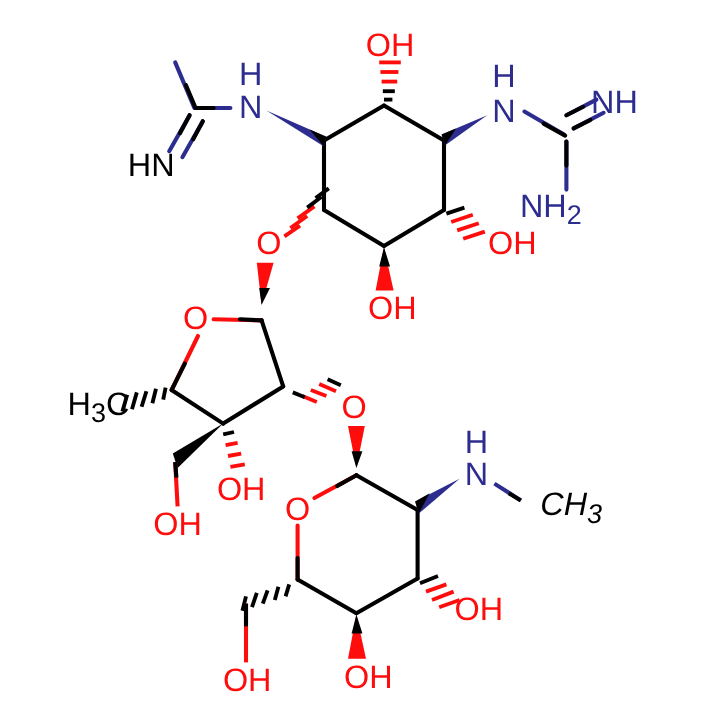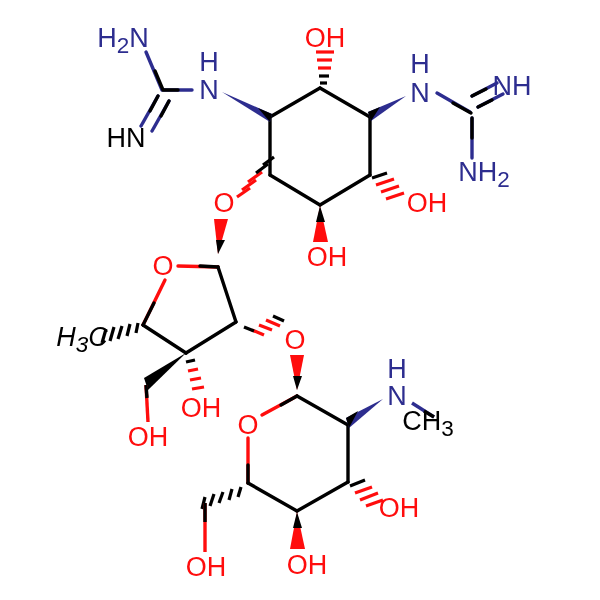--- a/index.html
+++ b/index.html
@@ -175,43 +175,42 @@
       <line x1="223" y1="492" x2="219" y2="503"></line>
       <line x1="214" y1="494" x2="210" y2="506"></line>
       <line x1="205" y1="497" x2="202" y2="509"></line>
     </g>
     <g>
       <line x1="205" y1="503" x2="205" y2="552" stroke="#ff0d0d" stroke-width="3.4"></line>
       <line x1="205" y1="503" x2="205" y2="522" stroke="#000" stroke-width="3.4"></line>
     </g>
   </svg>
 
-  <div class="lbl n" style="left: 123px; top: 41px; color: rgb(45, 45, 143);">H<sub>2</sub>N</div>
   <div class="lbl n" style="left: 126px; top: 138px; color: #000000;">HN</div>
   <div class="lbl n" style="left: 209px; top: 90px; color: rgb(45, 45, 143);">N</div>
   <div class="lbl n" style="left: 209px; top: 62px; color: rgb(45, 45, 143);">H</div>
 
   <div class="lbl o" style="left: 325px; top: 38px; color: rgb(255, 13, 13);">OH</div>
 
   <div class="lbl n" style="left: 420px; top: 93px; color: rgb(45, 45, 143);">N</div>
   <div class="lbl n" style="left: 420px; top: 64px; color: rgb(45, 45, 143);">H</div>
   <div class="lbl n" style="left: 512px; top: 86px; color: rgb(45, 45, 143);">NH</div>
-  <div class="lbl n" style="left: 484px; top: 175px; color: rgb(45, 45, 143);">NH<sub>2</sub></div>
+  <div class="lbl n" style="left: 459px; top: 175px; color: rgb(45, 45, 143);">NH<sub>2</sub></div>
 
   <div class="lbl o" style="left: 427px; top: 203px; color: rgb(255, 13, 13);">OH</div>
   <div class="lbl o" style="left: 327px; top: 257px; color: rgb(255, 13, 13);">OH</div>
   <div class="lbl o" style="left: 224px; top: 203px; color: rgb(255, 13, 13);">O</div>
 
   <div class="lbl o" style="left: 163px; top: 266px; color: rgb(255, 13, 13);">O</div>
-  <div class="lbl c" style="left: 82px; top: 340px; color: rgb(0, 0, 0); font-style: italic;">H<sub>3</sub>C</div>
+  <div class="lbl c" style="left: 82px; top: 340px; color: rgb(0, 0, 0);">H<sub>3</sub>C</div>
   <div class="lbl o" style="left: 148px; top: 437px; color: rgb(255, 13, 13);">OH</div>
   <div class="lbl o" style="left: 201px; top: 408px; color: rgb(255, 13, 13);">OH</div>
 
   <div class="lbl o" style="left: 295px; top: 340px; color: rgb(255, 13, 13);">O</div>
   <div class="lbl o" style="left: 248px; top: 425px; color: rgb(255, 13, 13);">O</div>
   <div class="lbl n" style="left: 397px; top: 396px; color: rgb(45, 45, 143);">N</div>
   <div class="lbl n" style="left: 397px; top: 369px; color: rgb(45, 45, 143);">H</div>
-  <div class="lbl c" style="left: 428px; top: 424px; color: rgb(0, 0, 0);">CH<sub>3</sub></div>
+  <div class="lbl c" style="left: 476px; top: 424px; color: rgb(0, 0, 0); font-style: italic;">CH<sub>3</sub></div>
   <div class="lbl o" style="left: 399px; top: 508px; color: rgb(255, 13, 13);">OH</div>
   <div class="lbl o" style="left: 307px; top: 565px; color: rgb(255, 13, 13);">OH</div>
   <div class="lbl o" style="left: 206px; top: 567px; color: rgb(255, 13, 13);">OH</div>
 
 </div>
 
 </body></html>

